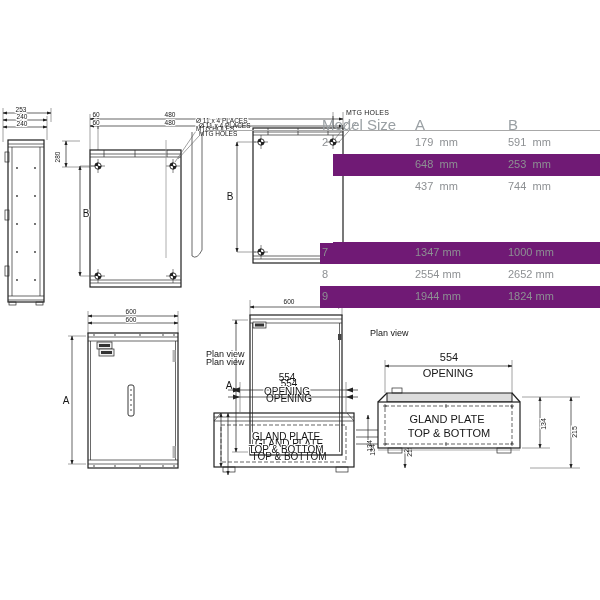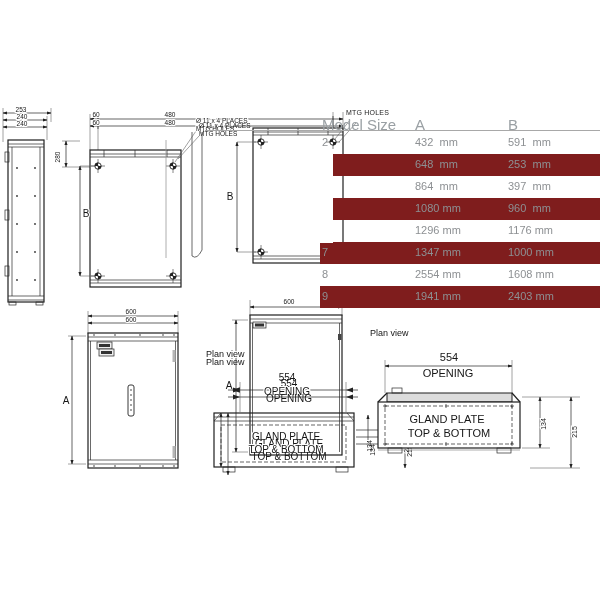--- a/index.html
+++ b/index.html
@@ -21,21 +21,21 @@
   .d6l{font-size:6.5px;text-anchor:start}
   .d7{font-size:7px;text-anchor:middle}
   .d9{font-size:9px;text-anchor:start}
   .d10{font-size:10px;text-anchor:middle}
   .d11{font-size:11px;text-anchor:middle}
   
   #spec-table{position:absolute;left:320px;top:100px;width:280px;height:215px;z-index:2;}
   .hdr{position:absolute;top:16px;height:16px;font-size:15px;color:#9aa0a4;}
   .sep{position:absolute;left:-115px;top:30px;width:395px;height:1px;background:#a8a8a8;}
   .trow{position:absolute;left:0;width:280px;height:22px;}
-  .trow.stripe{background:#7f1d1d;}
+  .trow.stripe{background:#701a75;}
   .trow span{position:absolute;top:4px;font-size:11px;color:#8d9093;white-space:pre;}
   .c-model{left:2px;}
   .c-a{left:95px;}
   .c-b{left:188px;}
   #patch{position:absolute;left:318px;top:153px;width:15px;height:90px;background:#fff;z-index:3;}
   #mtg-right{position:absolute;left:346px;top:109px;z-index:4;font-size:7px;color:#1c1c1c;letter-spacing:0.2px;}
 </style>
 </head>
 <body>
 
@@ -322,57 +322,47 @@
   </g>
 </svg>
 
 <div id="spec-table">
   <span class="hdr c-model">Model Size</span>
   <span class="hdr c-a">A</span>
   <span class="hdr c-b">B</span>
 
   <div class="trow" style="top:32px">
     <span class="c-model">2</span>
-    <span class="c-a">432  mm</span>
+    <span class="c-a">179  mm</span>
     <span class="c-b">591  mm</span>
   </div>
   <div class="trow stripe" style="top:54px">
     <span class="c-model">3</span>
     <span class="c-a">648  mm</span>
     <span class="c-b">253  mm</span>
   </div>
   <div class="trow" style="top:76px">
     <span class="c-model">4</span>
-    <span class="c-a">864  mm</span>
-    <span class="c-b">397  mm</span>
-  </div>
-  <div class="trow stripe" style="top:98px">
-    <span class="c-model">5</span>
-    <span class="c-a">1080 mm</span>
-    <span class="c-b">960  mm</span>
-  </div>
-  <div class="trow" style="top:120px">
-    <span class="c-model">6</span>
-    <span class="c-a">1296 mm</span>
-    <span class="c-b">1176 mm</span>
+    <span class="c-a">437  mm</span>
+    <span class="c-b">744  mm</span>
   </div>
   <div class="trow stripe" style="top:142px">
     <span class="c-model">7</span>
     <span class="c-a">1347 mm</span>
     <span class="c-b">1000 mm</span>
   </div>
   <div class="trow" style="top:164px">
     <span class="c-model">8</span>
     <span class="c-a">2554 mm</span>
-    <span class="c-b">1608 mm</span>
+    <span class="c-b">2652 mm</span>
   </div>
   <div class="trow stripe" style="top:186px">
     <span class="c-model">9</span>
-    <span class="c-a">1941 mm</span>
-    <span class="c-b">2403 mm</span>
+    <span class="c-a">1944 mm</span>
+    <span class="c-b">1824 mm</span>
   </div>
   <div class="sep"></div>
 </div>
 
 <div id="patch"></div>
 <div id="mtg-right">MTG HOLES</div>
 
 </div>
 
 </body></html>

